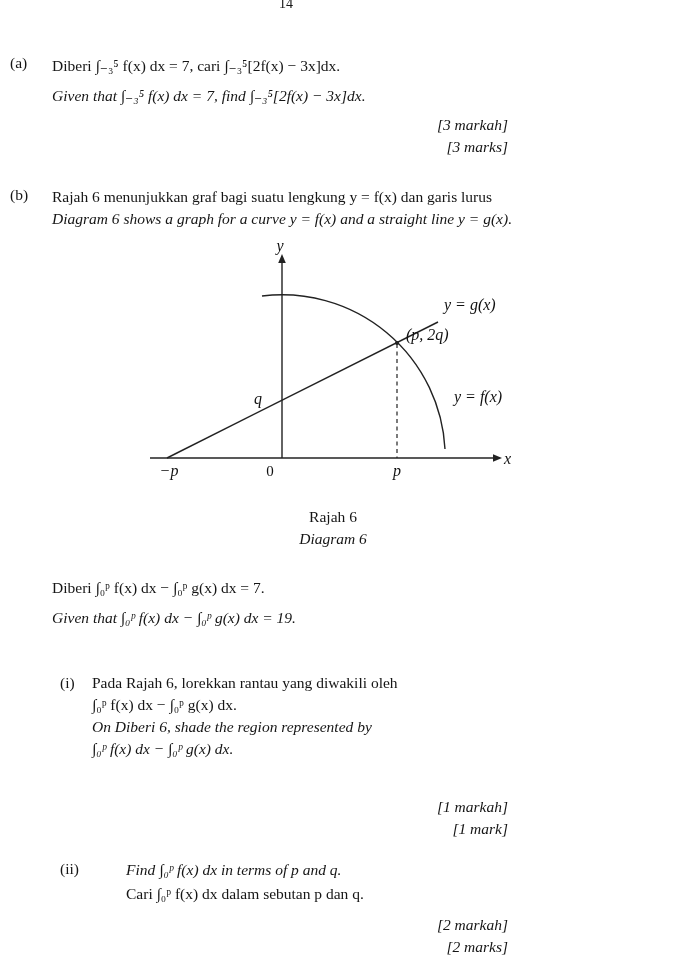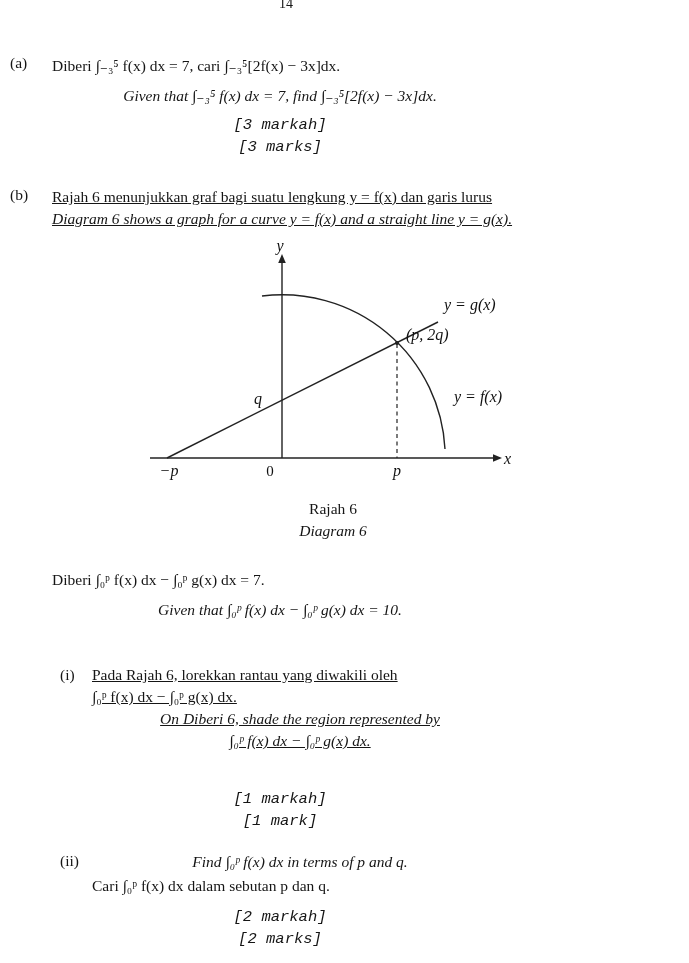--- a/index.html
+++ b/index.html
@@ -6,39 +6,39 @@
   html,body { width:689px; height:963px; }
   body {
     background:#ffffff;
     font-family:"Liberation Serif","DejaVu Serif",serif;
     font-size:15.5px;
     color:#151515;
     overflow:hidden;
   }
   .page { position:relative; width:572px; height:963px; padding:0 64px 0 10px; overflow:hidden; }
   .pagenum { position:absolute; top:-4px; left:0; right:0; text-align:center; font-size:14px; }
-  .it { font-style:italic;text-align:center; }
+  .it { font-style:italic; }
   .qrow { display:flex; }
   .qlabel { flex:none; width:42px; }
   .qbody { flex:1; min-width:0; }
   .part-a { margin-top:54px; }
   .part-b { margin-top:28px; }
   .mline { line-height:24px; margin-bottom:6px; white-space:nowrap; }
-  .tline { line-height:22px; white-space:nowrap;text-decoration:underline; }
+  .tline { line-height:22px; white-space:nowrap; }
   .marks { text-align:right; margin-top:6px; }
-  .marks div { line-height:22px;font-family:Liberation Mono, monospace; }
+  .marks div { line-height:22px; }
   .marks-i { margin-top:36px; }
   .marks-ii { margin-top:8px; }
   .diagram-wrap { margin-top:10px; margin-left:98px; width:366px; }
   .caption { text-align:center; line-height:22px; }
-  .caption-first { margin-top:12px; }
+  .caption-first { margin-top:20px; }
   .given { margin-top:26px; }
   .subrow { display:flex; padding-left:8px; }
   .subrow-i { margin-top:42px; }
-  .subrow-ii { margin-top:18px; }
+  .subrow-ii { margin-top:18px;gap:34px; }
   .sublabel { flex:none; width:32px; line-height:22px; }
   .subbody { flex:1; min-width:0; }
   .subbody .l24 { line-height:24px; }
   svg .axis  { stroke:#222; stroke-width:1.4; }
   svg .curve { stroke:#222; stroke-width:1.4; fill:none; }
   svg .dashed{ stroke:#222; stroke-width:1.2; stroke-dasharray:4 3.5; }
   svg .fillc { fill:#222; }
   svg .math  { font-family:"Liberation Serif","DejaVu Serif",serif; font-style:italic; font-size:16px; fill:#111; }
   svg .upright { font-family:"Liberation Serif","DejaVu Serif",serif; font-size:15px; fill:#111; }
 </style>
@@ -92,21 +92,21 @@
           <text x="19" y="236" text-anchor="middle" class="math">−p</text>
           <text x="120" y="236" text-anchor="middle" class="upright">0</text>
           <text x="247" y="236" text-anchor="middle" class="math">p</text>
         </svg>
         <div class="caption caption-first">Rajah 6</div>
         <div class="caption it">Diagram 6</div>
       </div>
 
       <div class="given">
         <div class="mline">Diberi ∫₀ᵖ f(x) dx − ∫₀ᵖ g(x) dx = 7.</div>
-        <div class="mline it">Given that ∫₀ᵖ f(x) dx − ∫₀ᵖ g(x) dx = 10.</div>
+        <div class="mline it">Given that ∫₀ᵖ f(x) dx − ∫₀ᵖ g(x) dx = 19.</div>
       </div>
 
       <div class="subrow subrow-i">
         <div class="sublabel">(i)</div>
         <div class="subbody">
           <div class="tline">Pada Rajah 6, lorekkan rantau yang diwakili oleh</div>
           <div class="tline">∫₀ᵖ f(x) dx − ∫₀ᵖ g(x) dx.</div>
           <div class="tline it">On Diberi 6, shade the region represented by</div>
           <div class="tline it">∫₀ᵖ f(x) dx − ∫₀ᵖ g(x) dx.</div>
         </div>

